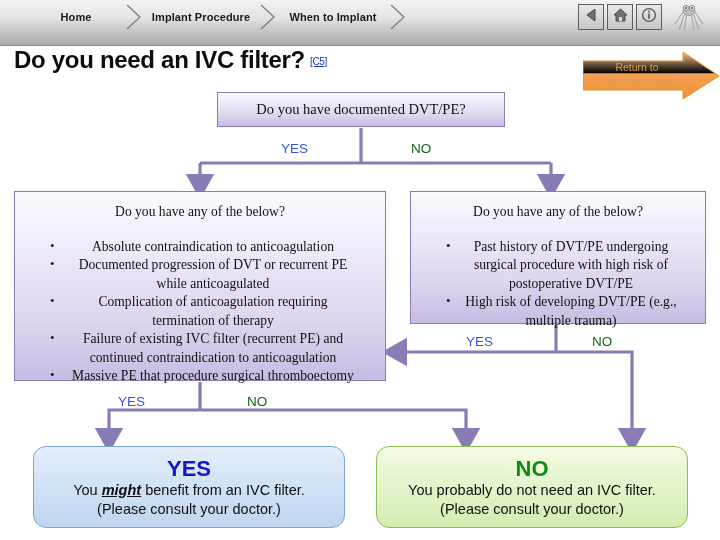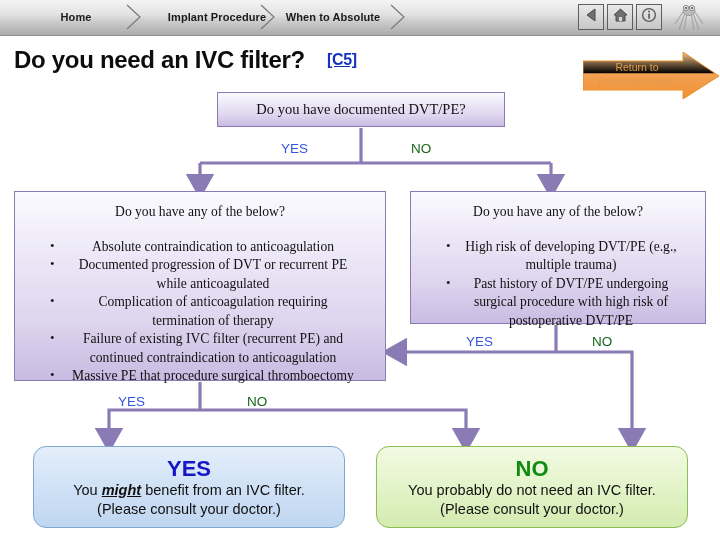--- a/index.html
+++ b/index.html
@@ -12,21 +12,21 @@
     background: #ffffff;
     font-family: "Liberation Sans", sans-serif;
     overflow: hidden;
     position: relative;
   }
 
   
   .topbar {
     position: absolute;
     left: 0; top: 0;
-    width: 720px; height: 36px;
+    width: 720px; height: 46px;
     background: linear-gradient(to bottom, #f4f4f4 0%, #e2e2e2 42%, #cfcfcf 58%, #ababab 100%);
     border-bottom: 1px solid #8d8d8d;
     box-sizing: border-box;
   }
   .crumbs {
     position: absolute;
     left: 8px; top: 3px;
     width: 400px; height: 28px;
   }
   .crumb {
@@ -75,26 +75,26 @@
   .page-title {
     position: absolute;
     left: 14px; top: 46px;
     font-size: 24px;
     font-weight: bold;
     color: #0d0d0d;
     letter-spacing: -0.3px;
     white-space: nowrap;
   }
   .cite {
-    font-size: 16px;
-    font-weight: bold;
+    font-size: 10px;
+    font-weight: normal;
     color: #1431c4;
     text-decoration: underline;
     vertical-align: 3px;
-    margin-left: 22px;
+    margin-left: 5px;
     cursor: pointer;
   }
 
   
   .return-arrow {
     position: absolute;
     left: 583px; top: 52px;
     width: 137px; height: 48px;
     cursor: pointer;
   }
@@ -217,30 +217,30 @@
 <div class="topbar">
   <div class="crumbs">
     <div class="crumb" style="left:18px; width:100px;">
       <span>Home</span>
     </div>
     <div class="chev" style="left:118px;">
       <svg width="16" height="26" viewBox="0 0 16 26">
           <path d="M1 1 L14 13 L1 25" fill="none" stroke="#7d7d7d" stroke-width="1.3"></path>
         </svg>
     </div>
-    <div class="crumb" style="left:150px; width:118px;">
+    <div class="crumb" style="left:134px; width:118px;">
       <span>Implant Procedure</span>
     </div>
     <div class="chev" style="left:252px;">
       <svg width="16" height="26" viewBox="0 0 16 26">
           <path d="M1 1 L14 13 L1 25" fill="none" stroke="#7d7d7d" stroke-width="1.3"></path>
         </svg>
     </div>
     <div class="crumb" style="left:268px; width:114px;">
-      <span>When to Absolute</span>
+      <span>When to Implant</span>
     </div>
     <div class="chev" style="left:382px;">
       <svg width="16" height="26" viewBox="0 0 16 26">
           <path d="M1 1 L14 13 L1 25" fill="none" stroke="#7d7d7d" stroke-width="1.3"></path>
         </svg>
     </div>
   </div>
 
   <div class="navbtns">
     <div class="navbtn">
@@ -351,22 +351,22 @@
     <li>Documented progression of DVT or recurrent PE while anticoagulated</li>
     <li>Complication of anticoagulation requiring termination of therapy</li>
     <li>Failure of existing IVC filter (recurrent PE) and continued contraindication to anticoagulation</li>
     <li>Massive PE that procedure surgical thromboectomy</li>
   </ul>
 </div>
 
 <div class="fbox" id="box-right">
   <p class="lead">Do you have any of the below?</p>
   <ul>
+    <li>Past history of DVT/PE undergoing surgical procedure with high risk of postoperative DVT/PE</li>
     <li>High risk of developing DVT/PE (e.g., multiple trauma)</li>
-    <li>Past history of DVT/PE undergoing surgical procedure with high risk of postoperative DVT/PE</li>
   </ul>
 </div>
 
 <div class="flab yes" style="left:281px; top:141px;">YES</div>
 <div class="flab no" style="left:411px; top:141px;">NO</div>
 
 <div class="flab yes" style="left:466px; top:334px;">YES</div>
 <div class="flab no" style="left:592px; top:334px;">NO</div>
 
 <div class="flab yes" style="left:118px; top:394px;">YES</div>

